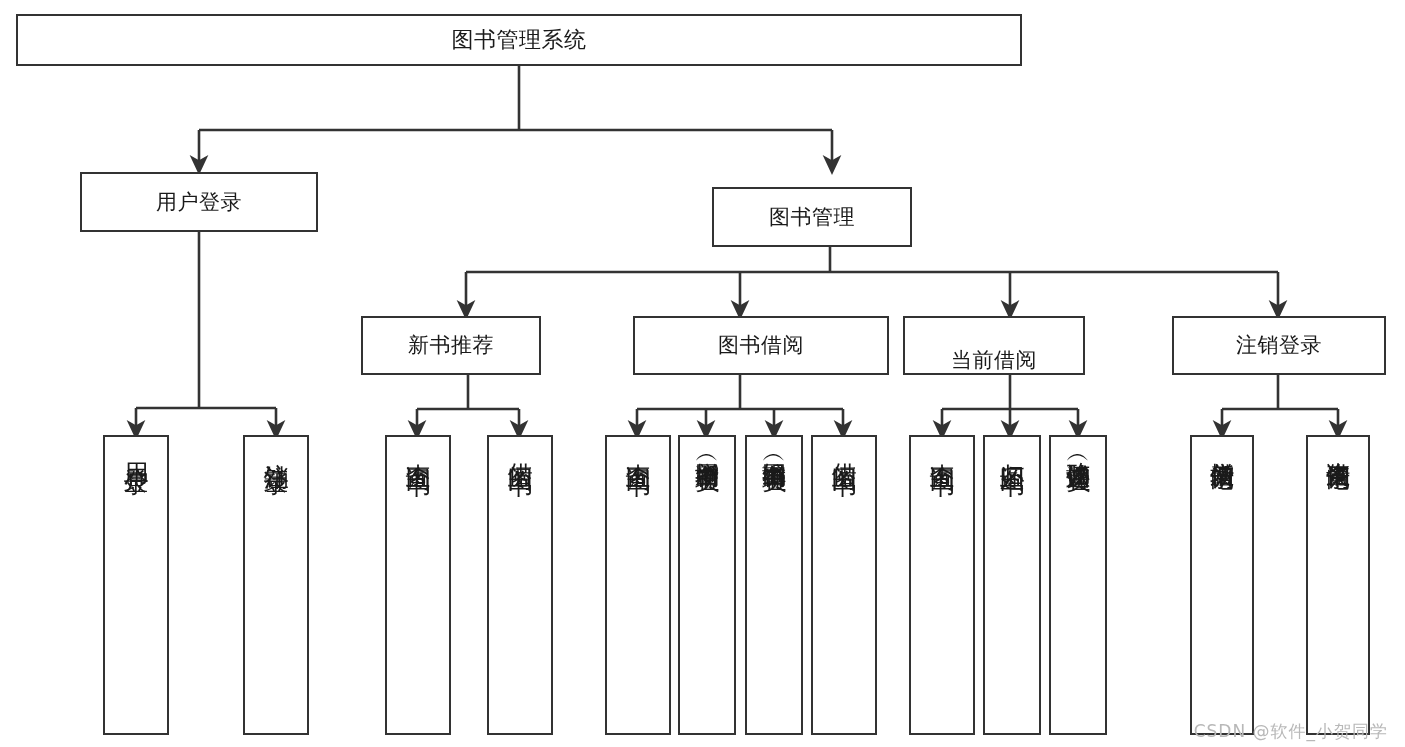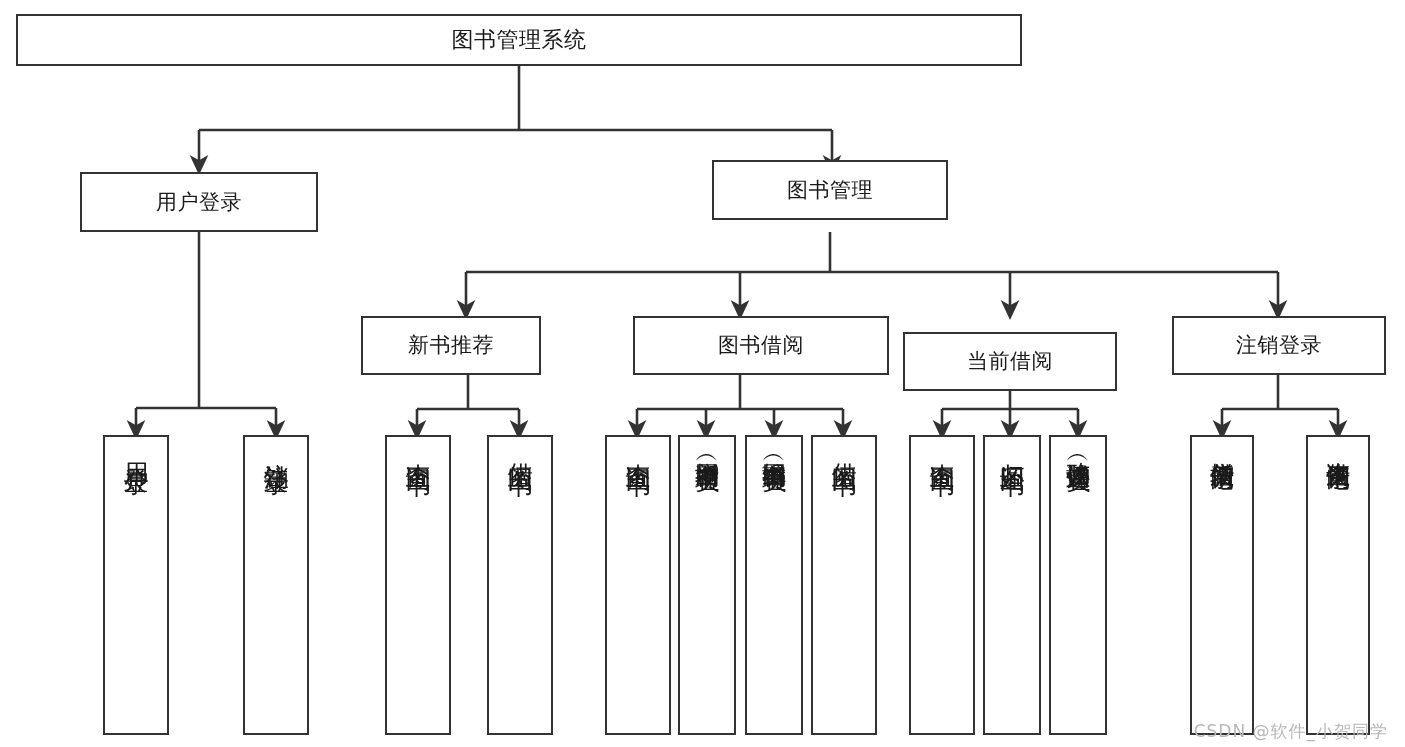--- a/index.html
+++ b/index.html
@@ -121,31 +121,31 @@
     </g>
   </svg>
 
   <div class="node h root" style="left:16px;top:14px;width:1006px;height:52px;">
     <span class="lbl">图书管理系统</span>
   </div>
 
   <div class="node h" style="left:80px;top:172px;width:238px;height:60px;">
     <span class="lbl">用户登录</span>
   </div>
-  <div class="node h" style="left:712px;top:160px;width:236px;height:60px;">
+  <div class="node h" style="left:712px;top:187px;width:200px;height:60px;">
     <span class="lbl">图书管理</span>
   </div>
 
   <div class="node h" style="left:361px;top:316px;width:180px;height:59px;">
     <span class="lbl">新书推荐</span>
   </div>
   <div class="node h" style="left:633px;top:316px;width:256px;height:59px;">
     <span class="lbl">图书借阅</span>
   </div>
-  <div class="node h" style="left:903px;top:332px;width:214px;height:59px;">
+  <div class="node h" style="left:903px;top:316px;width:182px;height:59px;align-items:flex-end;">
     <span class="lbl">当前借阅</span>
   </div>
   <div class="node h" style="left:1172px;top:316px;width:214px;height:59px;">
     <span class="lbl">注销登录</span>
   </div>
 
   <div class="node v" style="left:103px;top:435px;width:66px;height:300px;">
     <span class="lbl">用户登录</span>
   </div>
   <div class="node v" style="left:243px;top:435px;width:66px;height:300px;">

